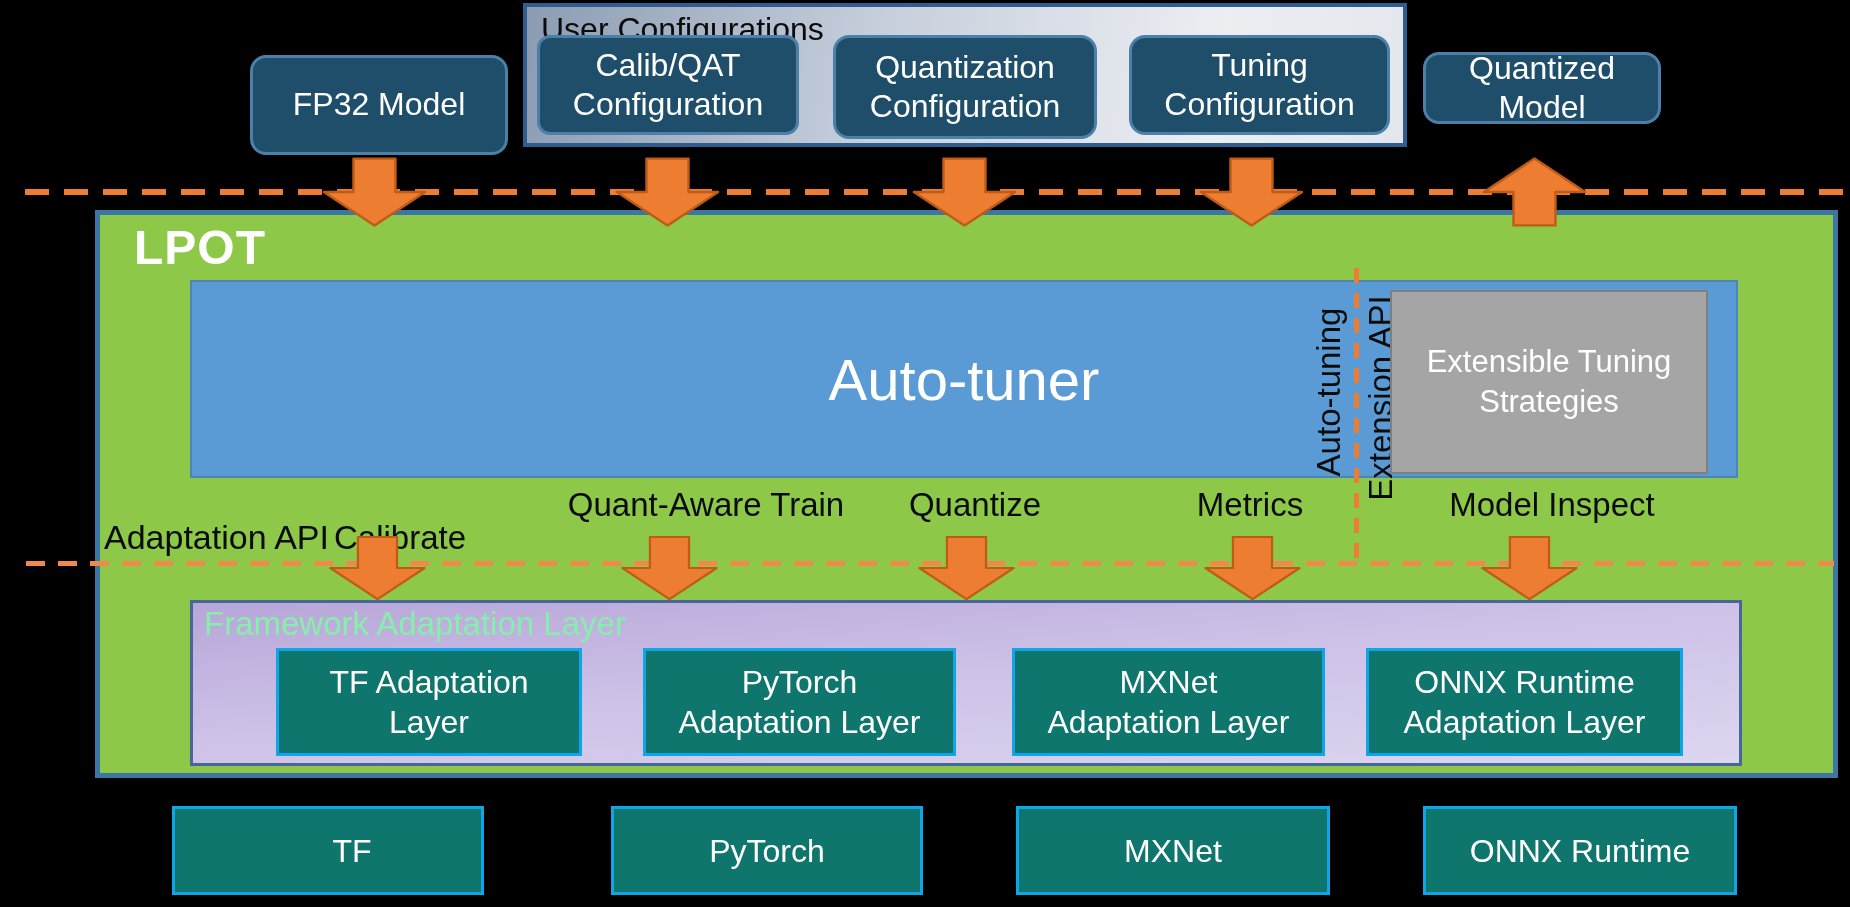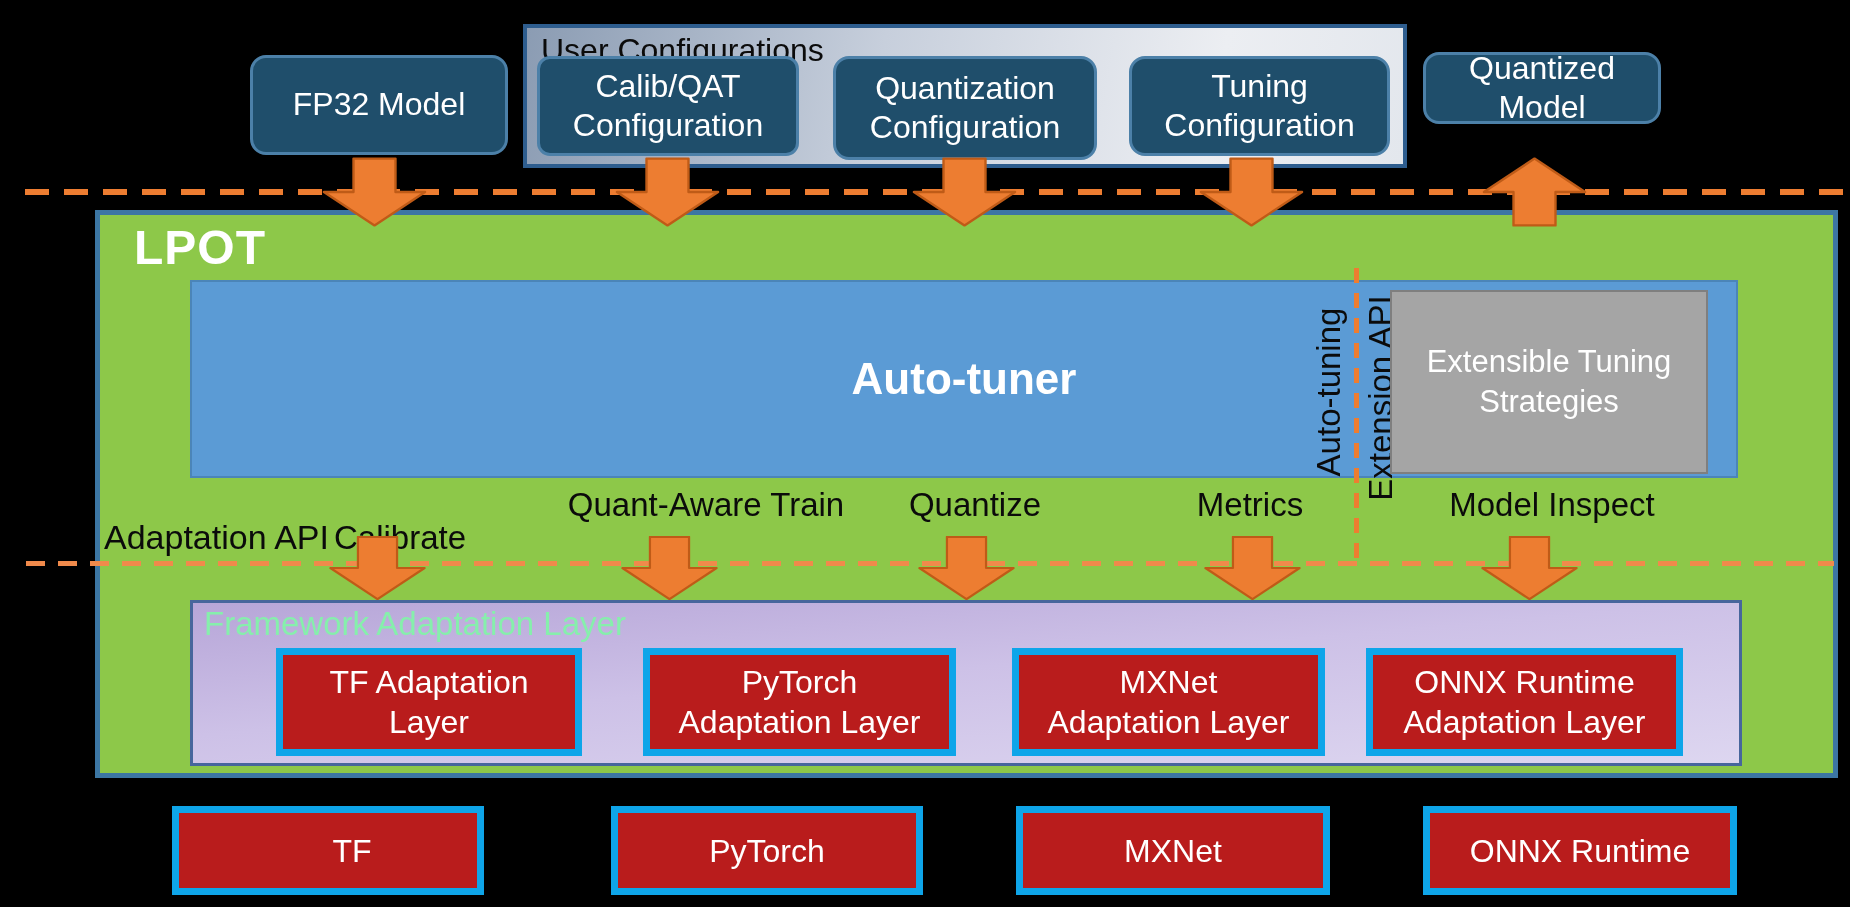--- a/index.html
+++ b/index.html
@@ -8,38 +8,38 @@
     font-family:"Liberation Sans", sans-serif;
   }
   
   .navy-box{
     position:absolute;background:#1F4E6B;border:3px solid #4C80A8;border-radius:16px;
     color:#fff;display:flex;align-items:center;justify-content:center;text-align:center;
     font-size:32px;line-height:1.22;white-space:pre-line;box-sizing:border-box;
   }
   
   .uc-container{
-    position:absolute;left:523px;top:24px;width:884px;height:144px;box-sizing:border-box;
+    position:absolute;left:523px;top:3px;width:884px;height:144px;box-sizing:border-box;
     background:linear-gradient(100deg,#8B9CB3 0%,#C7CFDC 40%,#ECEEF2 78%,#E3E7ED 100%);
     border:4px solid #2E5D8E;
   }
   .uc-title{position:absolute;left:14px;top:4px;font-size:32px;color:#0b0b0b;}
   
   .lpot{
     position:absolute;left:95px;top:210px;width:1743px;height:568px;box-sizing:border-box;
     background:#8DC849;border:5px solid #3C76A3;
   }
   .lpot-title{position:absolute;left:134px;top:220px;font-size:48px;font-weight:600;color:#ffffff;letter-spacing:1px;}
   
   .autotuner{
     position:absolute;left:190px;top:280px;width:1548px;height:198px;box-sizing:border-box;
     background:#5B9BD5;border:2px solid #4B85B8;
     display:flex;align-items:center;justify-content:center;
   }
-  .autotuner-label{color:#fff;font-size:44px;font-weight:bold;}
+  .autotuner-label{color:#fff;font-size:58px;}
   .strategies-box{
     position:absolute;left:1390px;top:290px;width:318px;height:184px;box-sizing:border-box;
     background:#A5A5A5;border:2px solid #7F7F7F;color:#fff;
     display:flex;align-items:center;justify-content:center;text-align:center;
     font-size:31px;line-height:1.3;white-space:pre-line;
   }
   .rot-label{
     position:absolute;width:262px;height:36px;transform:rotate(-90deg);
     font-size:33px;color:#0b0b0b;text-align:center;line-height:36px;
   }
@@ -60,21 +60,21 @@
   .op-label{position:absolute;top:486px;transform:translateX(-50%);font-size:33px;color:#0b0b0b;white-space:nowrap;}
   .adapt-api{position:absolute;left:104px;top:518px;font-size:34px;color:#0b0b0b;}
   
   .fal{
     position:absolute;left:190px;top:600px;width:1552px;height:166px;box-sizing:border-box;
     background:linear-gradient(175deg,#B7A6D8 0%,#CDC1E7 45%,#DDD6F0 100%);
     border:3px solid #47669C;
   }
   .fal-title{position:absolute;left:204px;top:605px;font-size:33px;color:#86efac;}
   .purple-box{
-    position:absolute;background:#b91c1c;border:7px solid #0ea5e9;box-sizing:border-box;
+    position:absolute;background:#0f766e;border:3px solid #0ea5e9;box-sizing:border-box;
     color:#fff;display:flex;align-items:center;justify-content:center;text-align:center;
     font-size:32px;line-height:1.25;white-space:pre-line;
   }
   .arrow{position:absolute;z-index:5;}
 </style>
 </head>
 <body>
 
 <div class="canvas">
 

